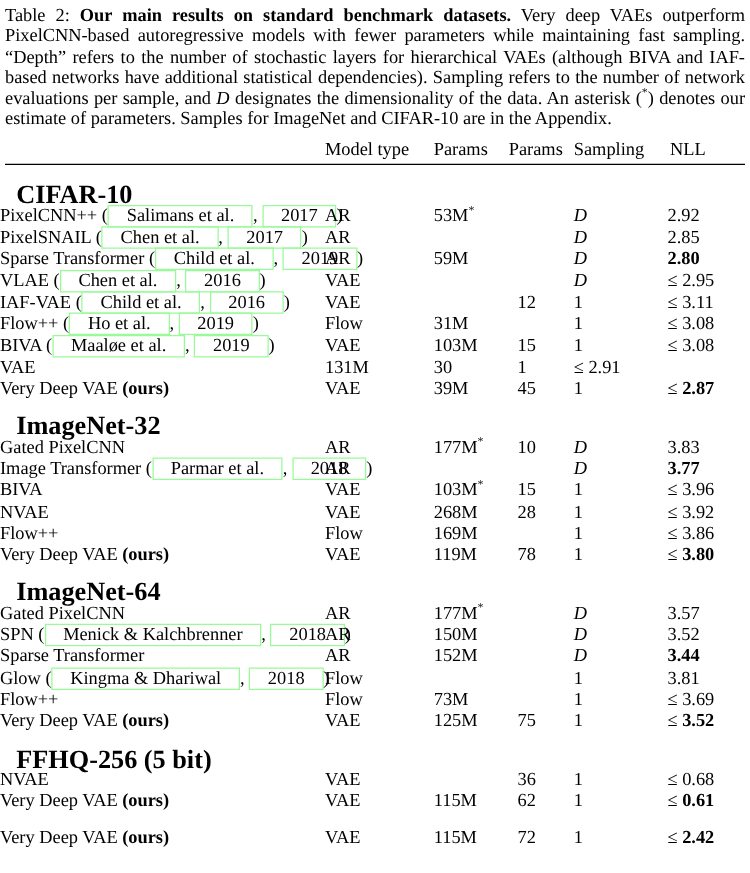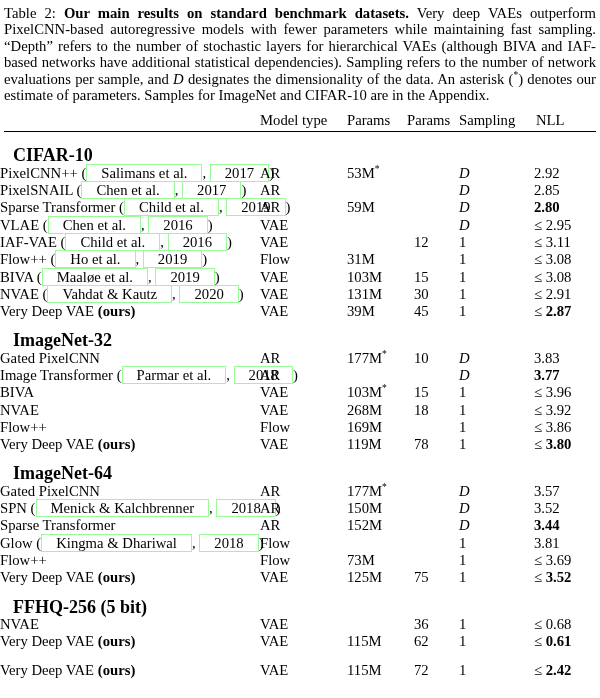--- a/index.html
+++ b/index.html
@@ -35,21 +35,21 @@
     height: 0;
     border-top: 1.5px solid #000;
     margin: 3px 4px 0 4px;
   }
   #tbody { margin-top: 15px; }
   .section { margin-bottom: 12px; }
   .sec-title, .row > span { height: 17.3px; line-height: 17.3px; white-space: nowrap; }
   .sec-title {
     font-weight: bold;
     margin-left: 13px;
-    font-size: 18px;
+    font-size: 21px;
     height: 17.3px; line-height: 17.3px;
   }
   .box {
     border: 1px solid var(--box-color, #98fb98);
     padding: 0 14px;
   }
   .mathd { font-style: italic; }
   .cell { overflow: visible; }
 </style>
 </head>
@@ -122,21 +122,20 @@
         </div>
         <div class="row grid">
           <span class="cell name"><span>BIVA (</span><span class="box">Maaløe et al.</span><span>, </span><span class="box">2019</span><span>)</span></span>
           <span class="cell type">VAE</span>
           <span class="cell params">103M</span>
           <span class="cell depth">15</span>
           <span class="cell sampling">1</span>
           <span class="cell nll"><span>≤ </span><span>3.08</span></span>
         </div>
         <div class="row grid">
-          <span class="cell name"><span>NVAE (</span><span class="box">Vahdat &amp; Kautz</span><span>, </span><span class="box">2020</span><span>)</span></span>
           <span class="cell type">VAE</span>
           <span class="cell params">131M</span>
           <span class="cell depth">30</span>
           <span class="cell sampling">1</span>
           <span class="cell nll"><span>≤ </span><span>2.91</span></span>
         </div>
         <div class="row grid">
           <span class="cell name"><span>Very Deep VAE </span><span class="bold">(ours)</span></span>
           <span class="cell type">VAE</span>
           <span class="cell params">39M</span>
@@ -168,21 +167,21 @@
           <span class="cell type">VAE</span>
           <span class="cell params">103M<span class="sup">*</span></span>
           <span class="cell depth">15</span>
           <span class="cell sampling">1</span>
           <span class="cell nll"><span>≤ </span><span>3.96</span></span>
         </div>
         <div class="row grid">
           <span class="cell name"><span>NVAE</span></span>
           <span class="cell type">VAE</span>
           <span class="cell params">268M</span>
-          <span class="cell depth">18</span>
+          <span class="cell depth">28</span>
           <span class="cell sampling">1</span>
           <span class="cell nll"><span>≤ </span><span>3.92</span></span>
         </div>
         <div class="row grid">
           <span class="cell name"><span>Flow++</span></span>
           <span class="cell type">Flow</span>
           <span class="cell params">169M</span>
           <span class="cell depth"></span>
           <span class="cell sampling">1</span>
           <span class="cell nll"><span>≤ </span><span>3.86</span></span>

